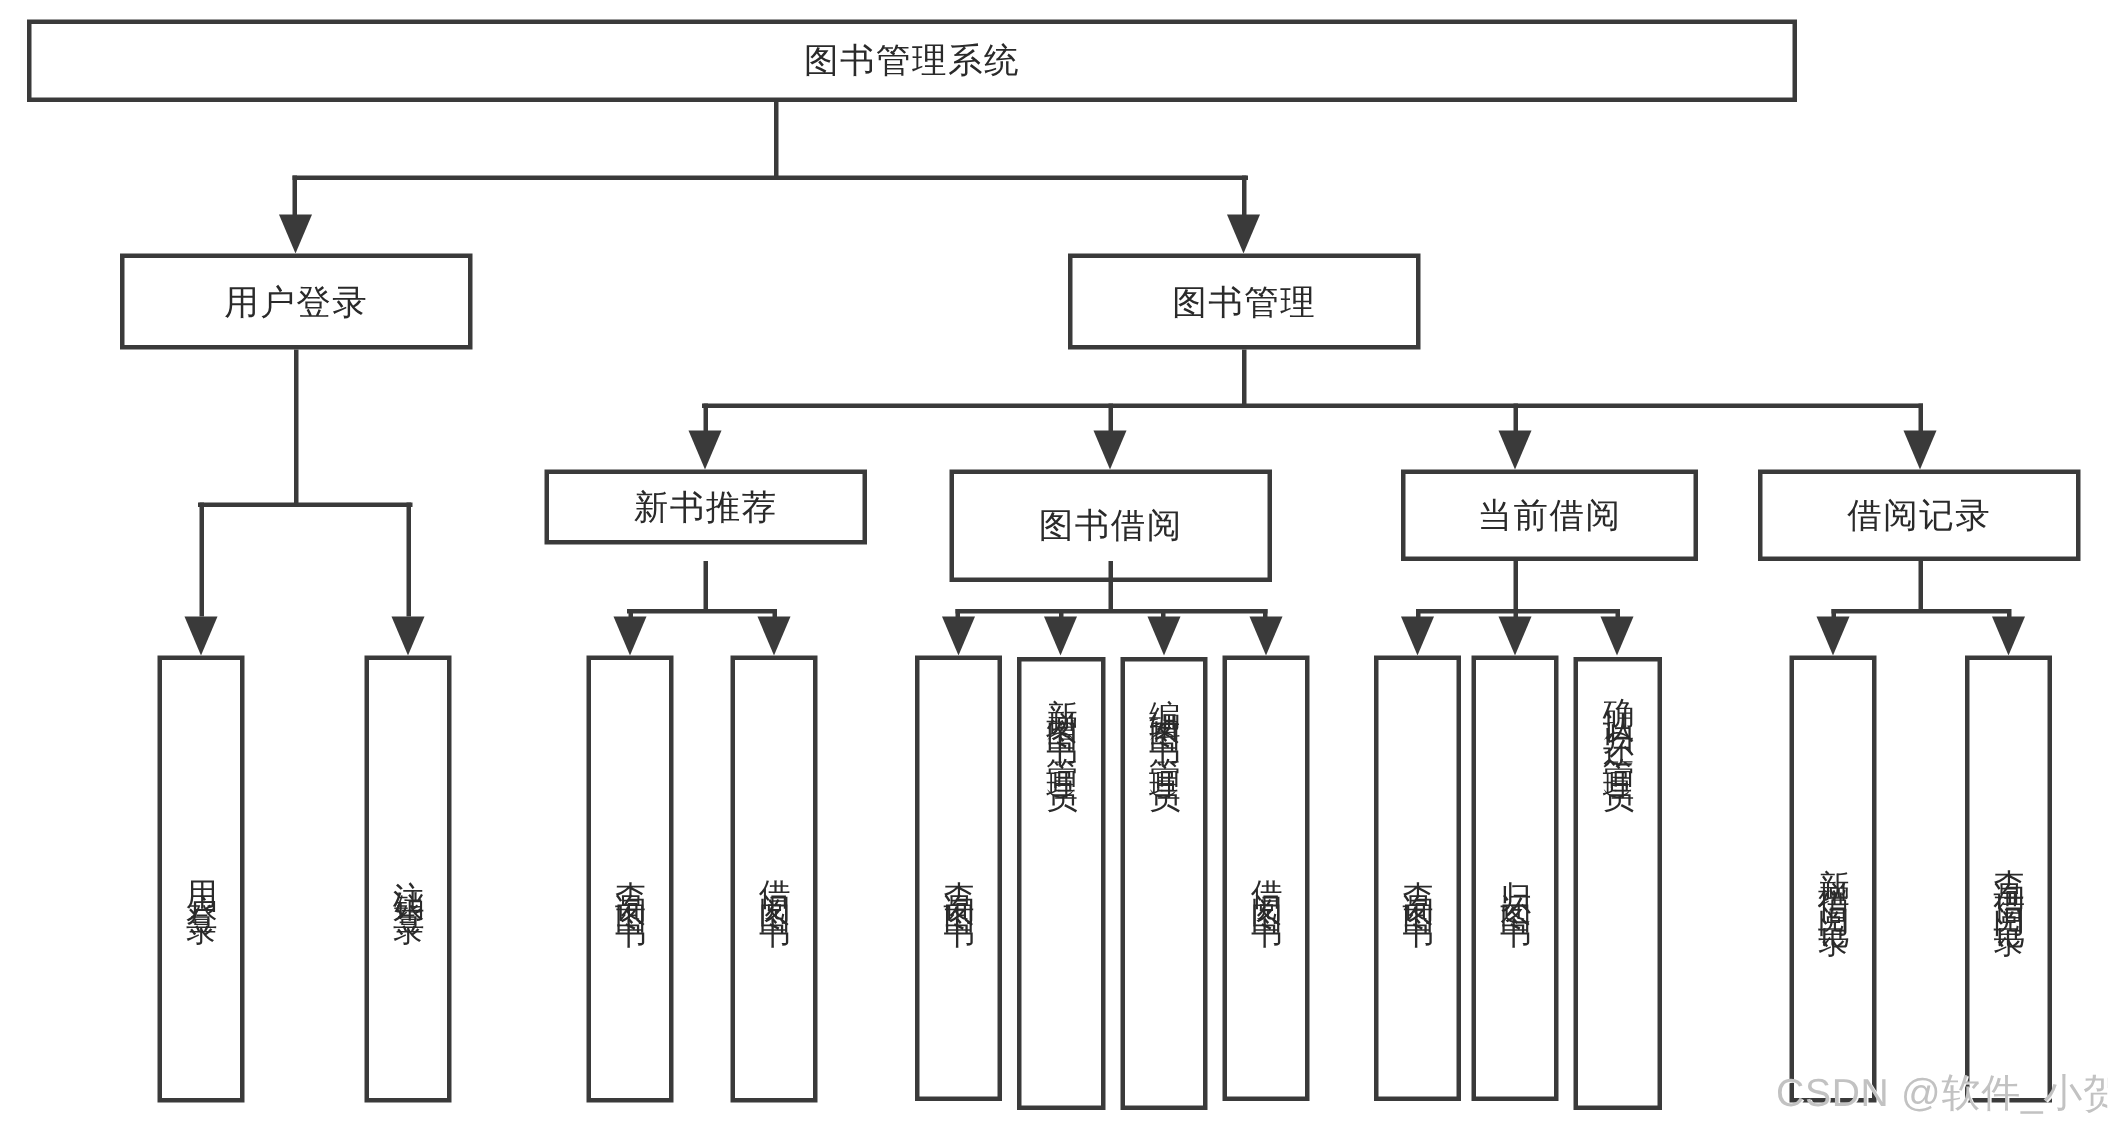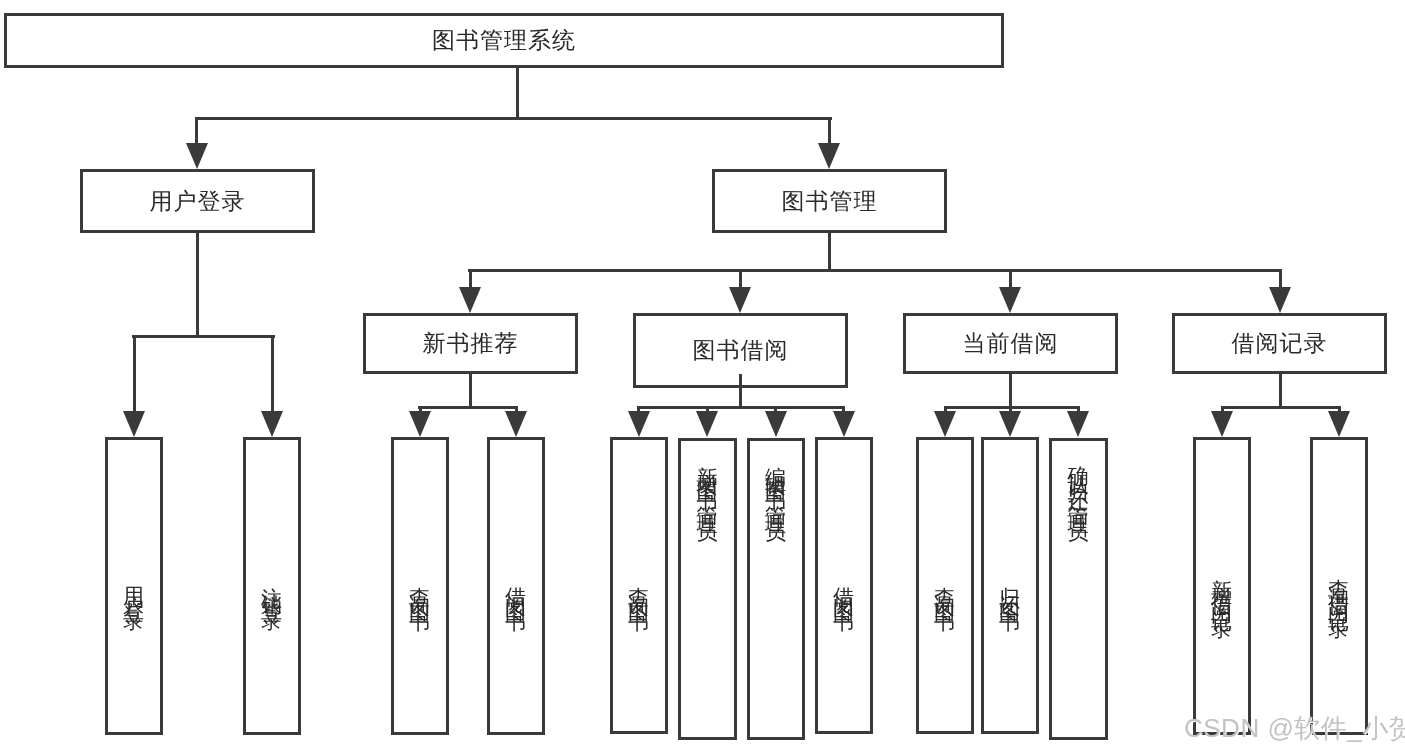--- a/index.html
+++ b/index.html
@@ -48,21 +48,21 @@
     white-space:nowrap;
     z-index:10;
     letter-spacing:0.5px;
   }
 </style>
 </head>
 <body>
 
 <div class="stage">
 
-  <div class="box" style="left:4px;top:13px;width:1000px;height:55px">
+  <div class="box" style="left:18px;top:13px;width:1180px;height:55px">
     <span class="hlabel">图书管理系统</span>
   </div>
 
   <div class="line" style="left:516px;top:68px;width:3px;height:52px"></div>
   <div class="line" style="left:195px;top:117px;width:637px;height:3px"></div>
   <div class="line" style="left:195px;top:117px;width:3px;height:29px"></div>
   <div class="arr" style="left:186px;top:143px"></div>
   <div class="line" style="left:828px;top:117px;width:3px;height:29px"></div>
   <div class="arr" style="left:818px;top:143px"></div>
 
@@ -84,27 +84,27 @@
   <div class="line" style="left:468px;top:269px;width:814px;height:3px"></div>
   <div class="line" style="left:469px;top:269px;width:3px;height:20px"></div>
   <div class="arr" style="left:459px;top:287px"></div>
   <div class="line" style="left:739px;top:269px;width:3px;height:20px"></div>
   <div class="arr" style="left:729px;top:287px"></div>
   <div class="line" style="left:1009px;top:269px;width:3px;height:20px"></div>
   <div class="arr" style="left:999px;top:287px"></div>
   <div class="line" style="left:1279px;top:269px;width:3px;height:20px"></div>
   <div class="arr" style="left:1269px;top:287px"></div>
 
-  <div class="box" style="left:363px;top:313px;width:215px;height:61px">
+  <div class="box" style="left:363px;top:313px;width:215px;height:50px">
     <span class="hlabel">新书推荐</span>
   </div>
   <div class="box" style="left:633px;top:313px;width:215px;height:75px">
     <span class="hlabel">图书借阅</span>
   </div>
-  <div class="box" style="left:903px;top:313px;width:215px;height:61px">
+  <div class="box" style="left:934px;top:313px;width:198px;height:61px">
     <span class="hlabel">当前借阅</span>
   </div>
   <div class="box" style="left:1172px;top:313px;width:215px;height:61px">
     <span class="hlabel">借阅记录</span>
   </div>
 
   <div class="line" style="left:469px;top:374px;width:3px;height:34px"></div>
   <div class="line" style="left:418px;top:406px;width:100px;height:3px"></div>
   <div class="line" style="left:419px;top:406px;width:3px;height:7px"></div>
   <div class="arr" style="left:409px;top:411px"></div>

